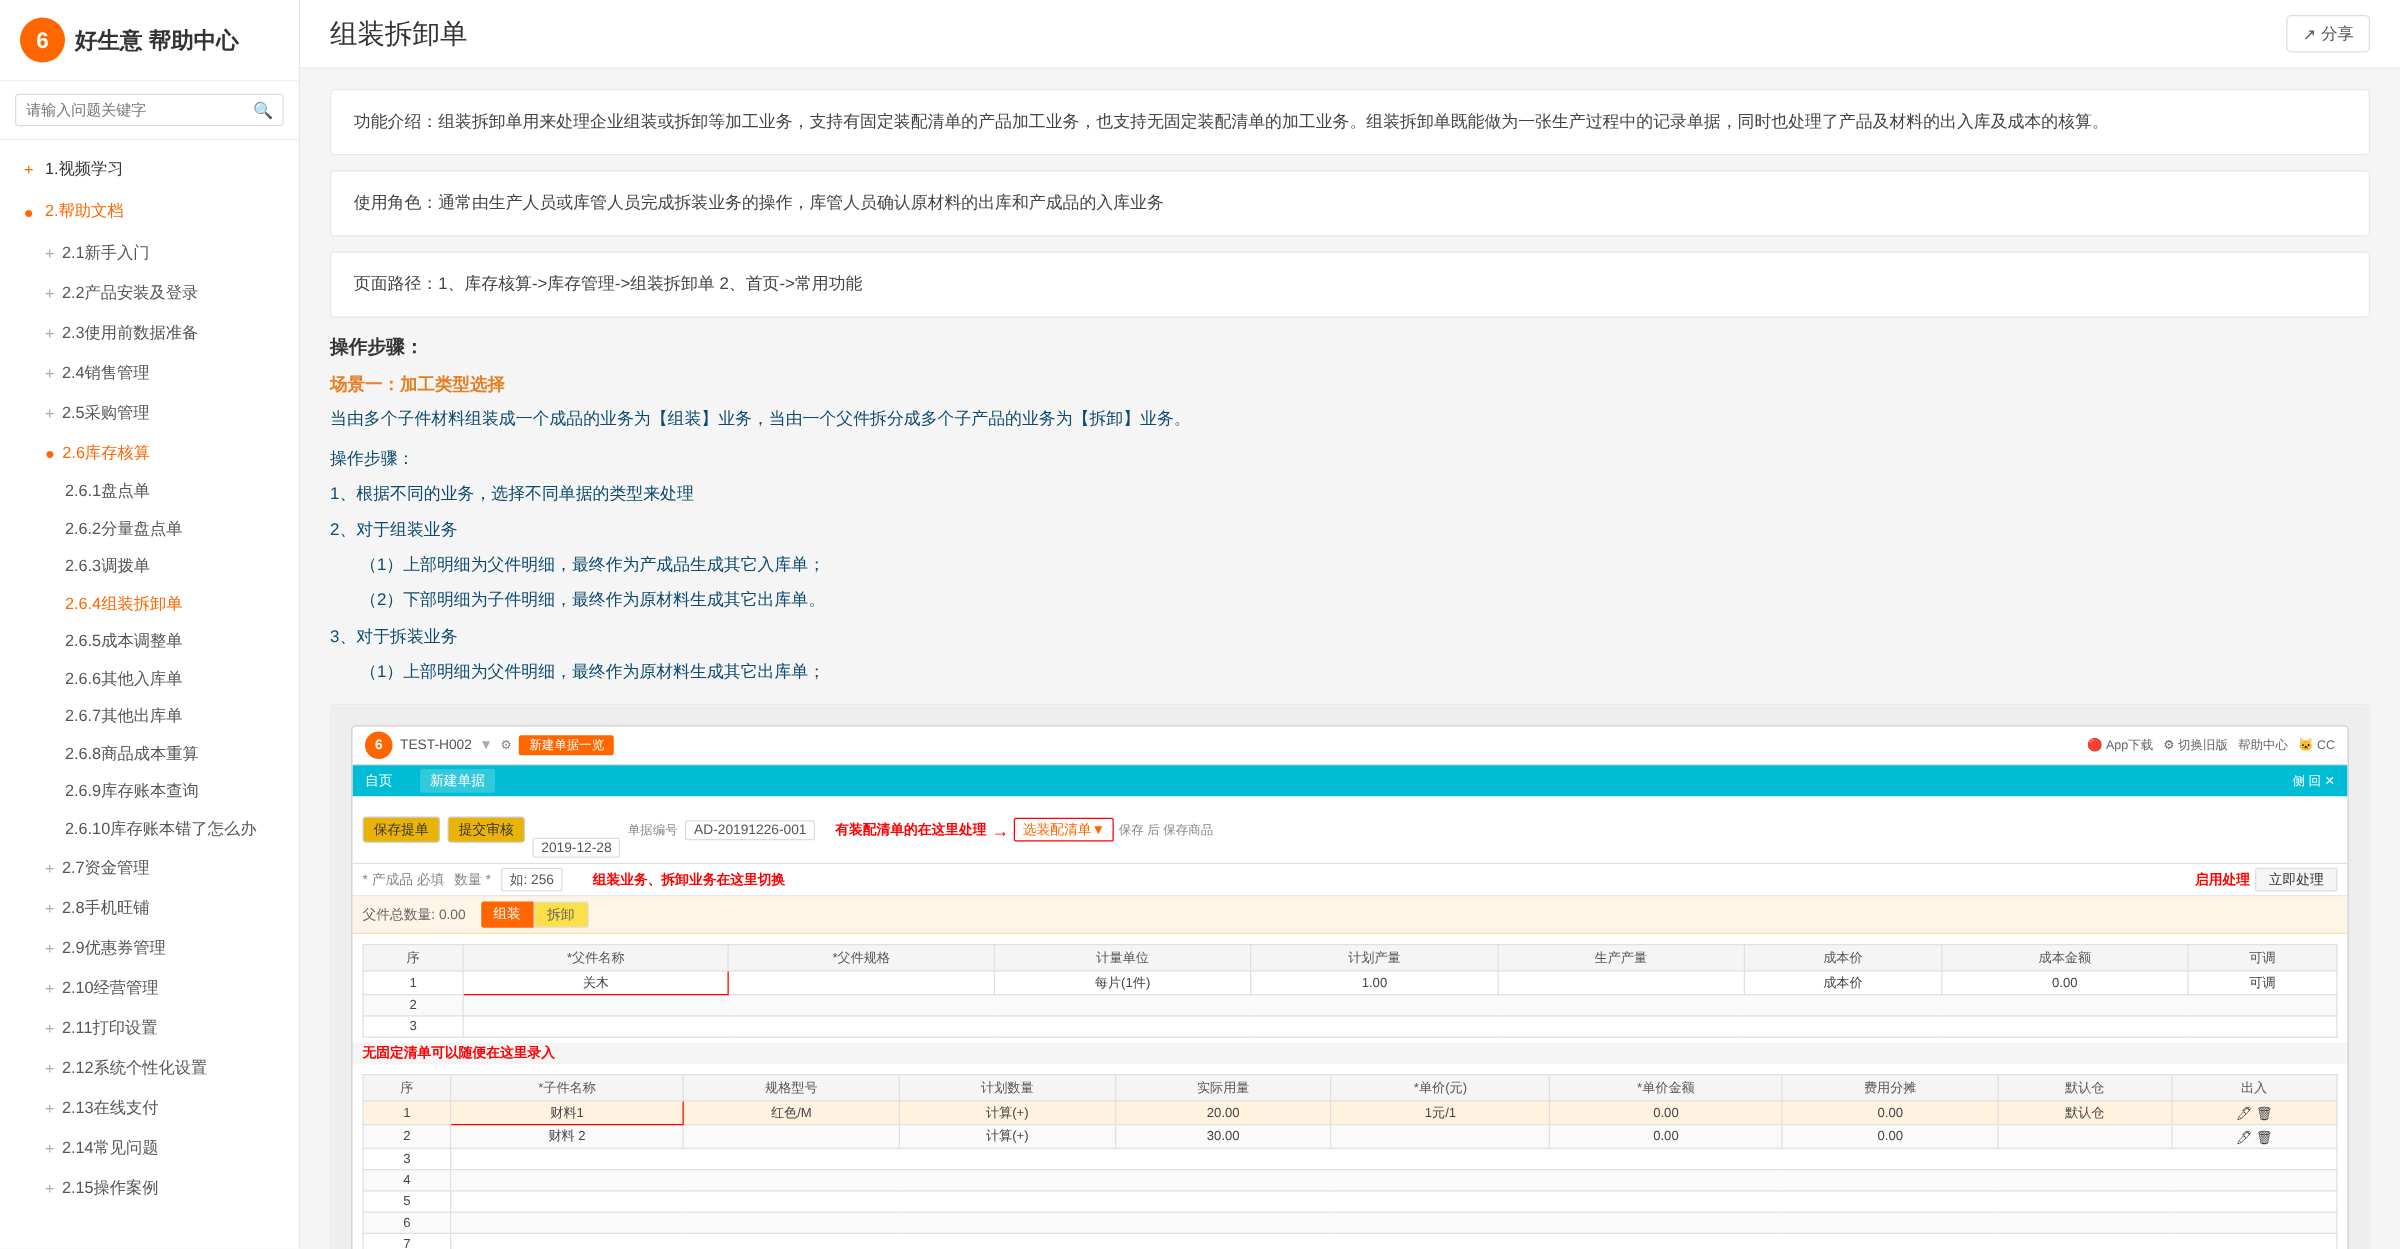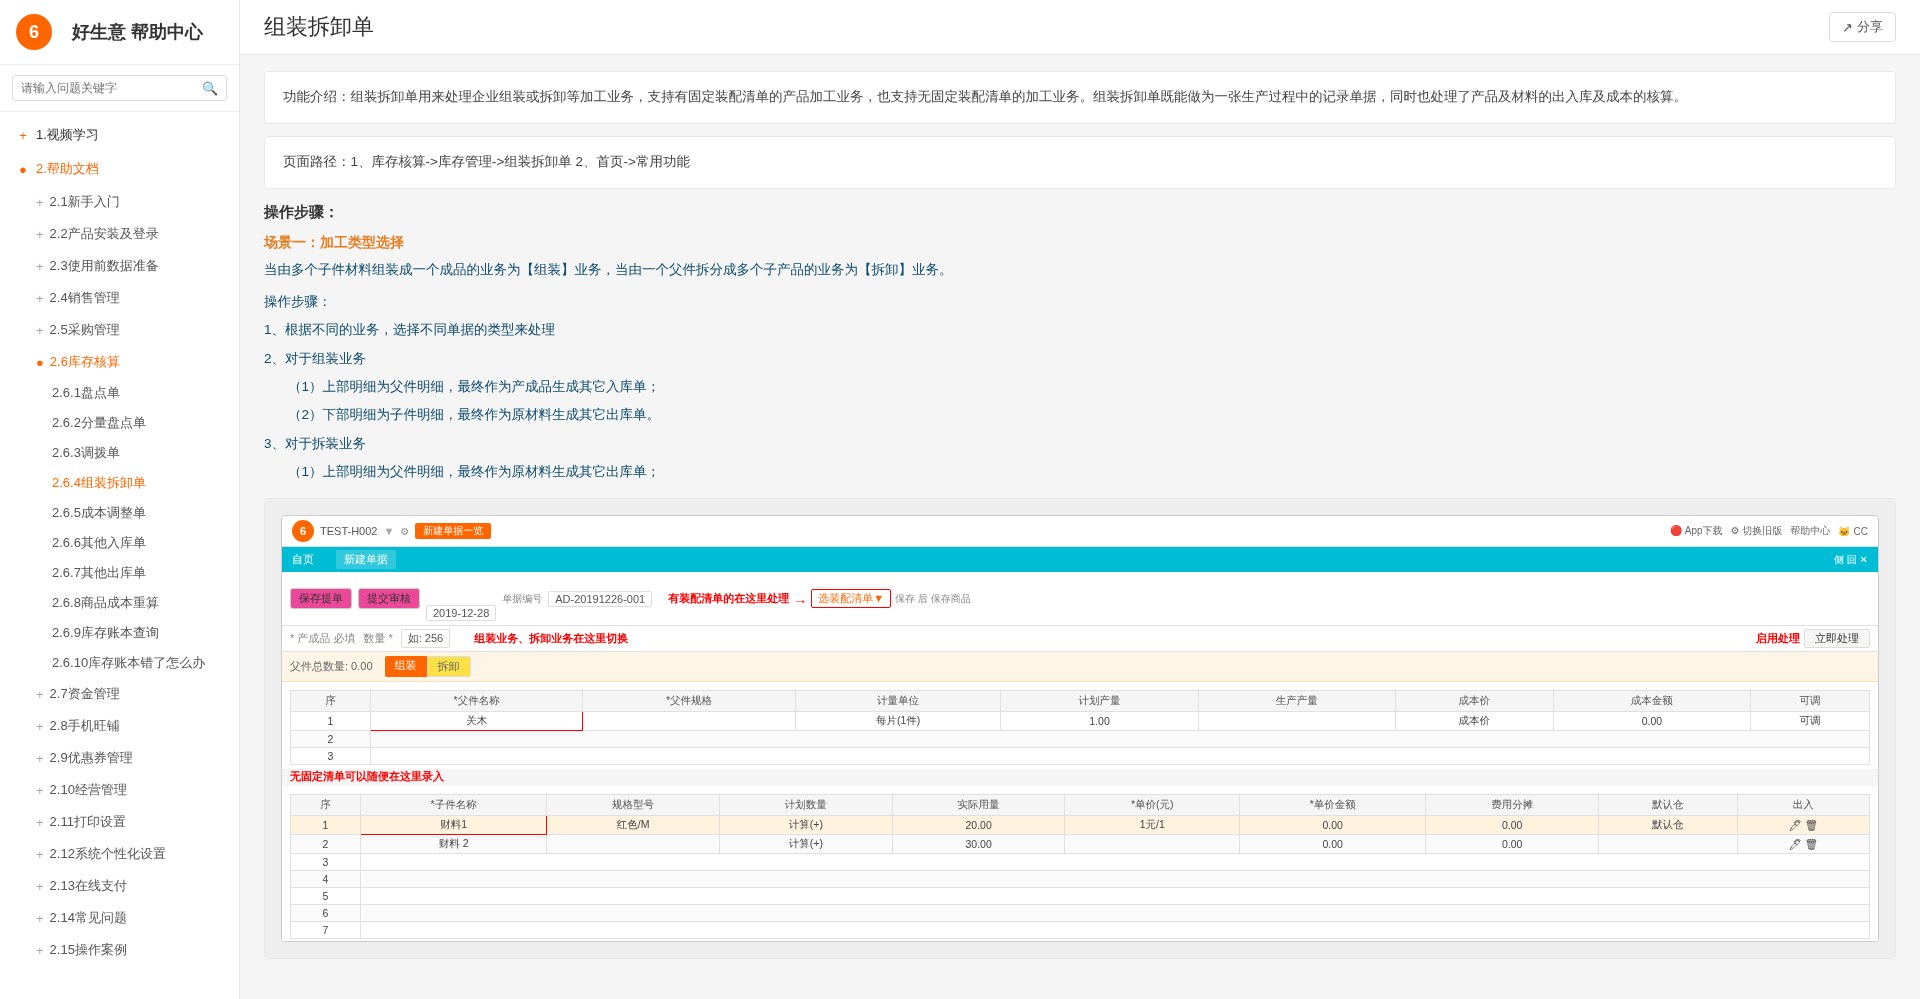--- a/index.html
+++ b/index.html
@@ -37,21 +37,20 @@
       font-size: 18px;
       font-weight: bold;
       margin-right: 8px;
       flex-shrink: 0;
     }
 
     #logo-text {
       font-size: 18px;
       font-weight: bold;
       color: #333;
-      margin-left: 12px;
     }
 
     #search-box {
       padding: 10px 12px;
       border-bottom: 1px solid #f0f0f0;
       display: flex;
       align-items: center;
       position: relative;
     }
 
@@ -245,21 +244,21 @@
     .mock-app {
       background: #f5f5f5;
       border: 1px solid #ccc;
       border-radius: 4px;
       overflow: hidden;
       margin: 8px;
       font-size: 11px;
     }
 
     .mock-btn {
-      background: #ec4899;
+      background: #eab308;
       border: 1px solid #ccc;
       border-radius: 3px;
       padding: 2px 8px;
       font-size: 11px;
       cursor: pointer;
     }
 
     .mock-table {
       width: 100%;
       border-collapse: collapse;
@@ -440,20 +439,23 @@
       <span>分享</span>
     </button>
   </div>
 
   <div id="content-area">
 
     <div class="info-block">
       <span>功能介绍：组装拆卸单用来处理企业组装或拆卸等加工业务，支持有固定装配清单的产品加工业务，也支持无固定装配清单的加工业务。组装拆卸单既能做为一张生产过程中的记录单据，同时也处理了产品及材料的出入库及成本的核算。</span>
     </div>
 
+    <div class="info-block">
+      <span>使用角色：通常由生产人员或库管人员完成拆装业务的操作，库管人员确认原材料的出库和产成品的入库业务</span>
+    </div>
 
     <div class="info-block">
       <span>页面路径：1、库存核算-&gt;库存管理-&gt;组装拆卸单 2、首页-&gt;常用功能</span>
     </div>
 
     <div class="section-title">操作步骤：</div>
 
     <div class="subsection-title">场景一：加工类型选择</div>
 
     <div class="step-text">当由多个子件材料组装成一个成品的业务为【组装】业务，当由一个父件拆分成多个子产品的业务为【拆卸】业务。</div>

